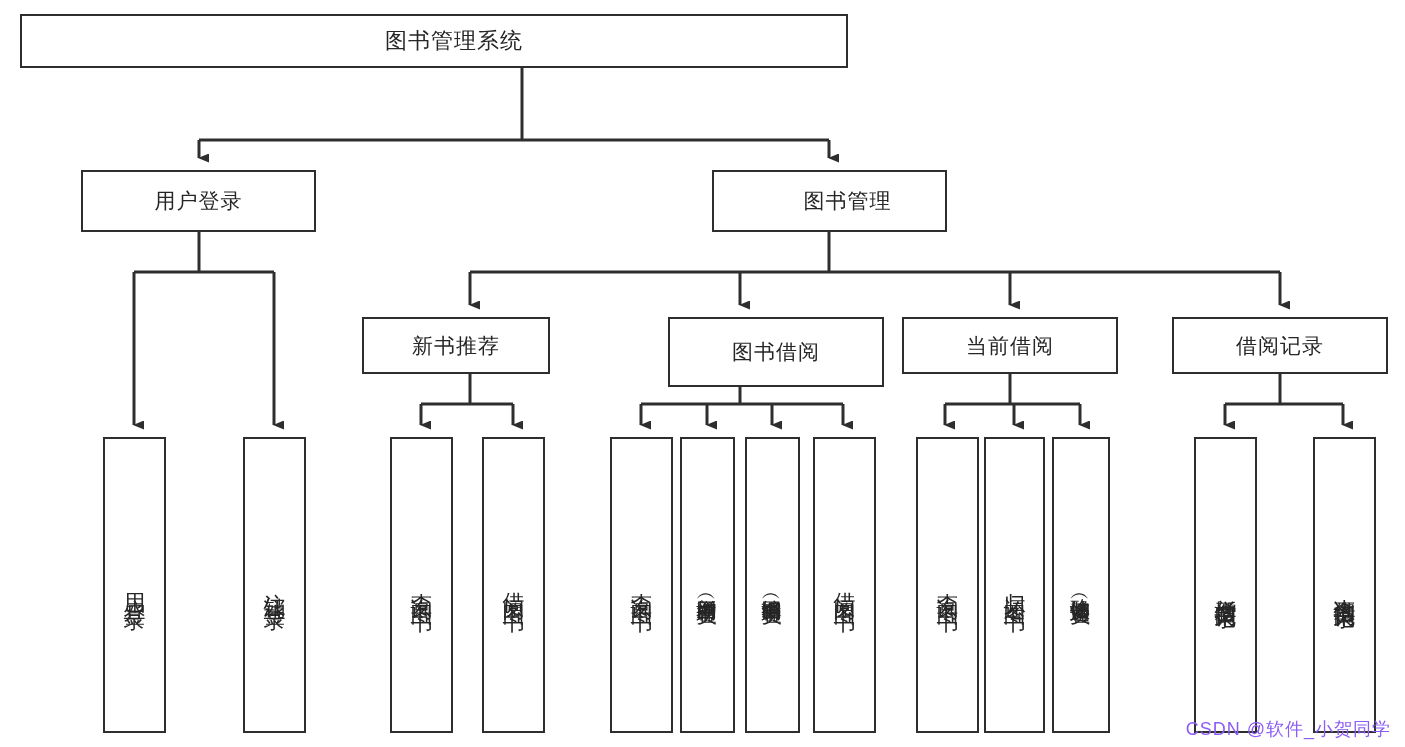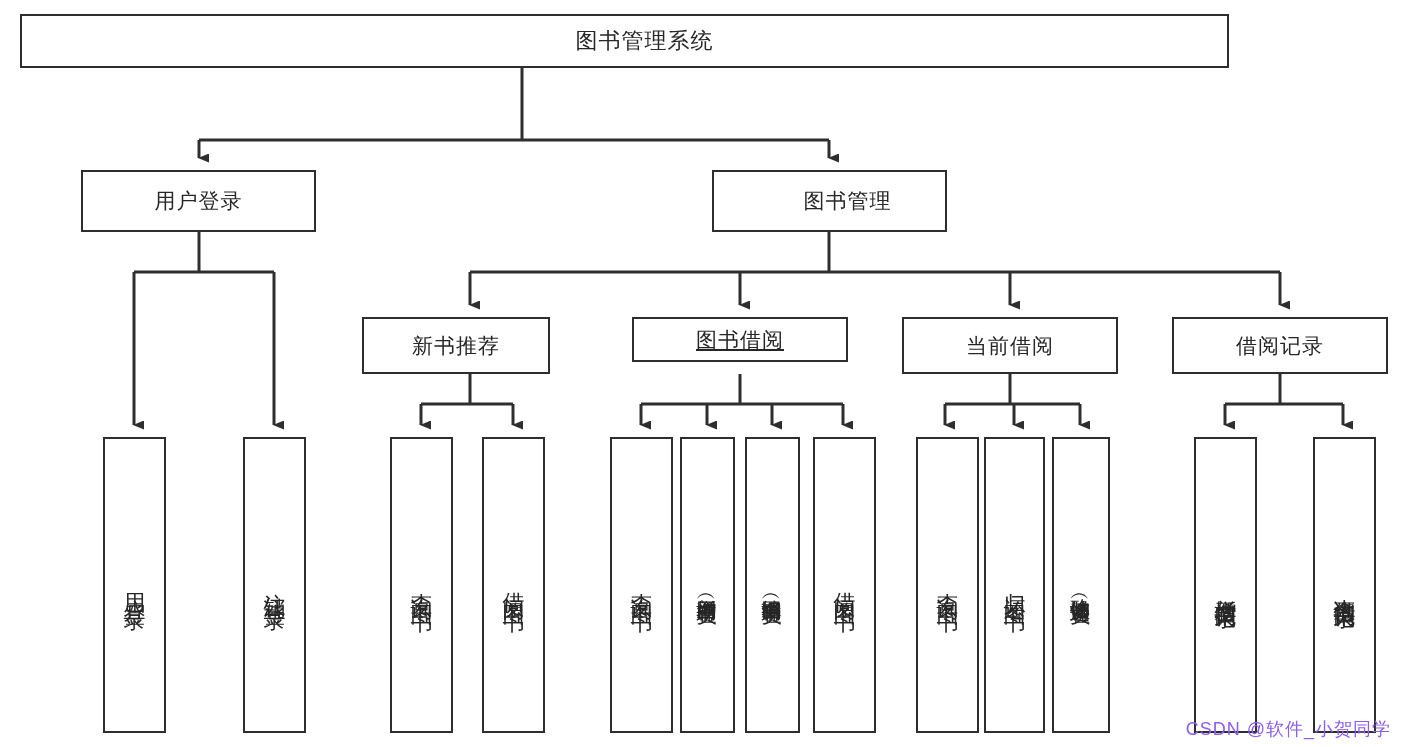--- a/index.html
+++ b/index.html
@@ -116,35 +116,35 @@
       <path d="M1014,404 L1014,425" marker-end="url(#arrow)"></path>
       <path d="M1080,404 L1080,425" marker-end="url(#arrow)"></path>
 
       <path d="M1280,374 L1280,404"></path>
       <path d="M1225,404 L1343,404"></path>
       <path d="M1225,404 L1225,425" marker-end="url(#arrow)"></path>
       <path d="M1343,404 L1343,425" marker-end="url(#arrow)"></path>
     </g>
   </svg>
 
-  <div class="node horiz root" style="left:20px; top:14px; width:1209px; height:54px;padding-left:40px;">
+  <div class="node horiz root" style="left:20px; top:14px; width:828px; height:54px;padding-left:40px;">
     <span>图书管理系统</span>
   </div>
 
   <div class="node horiz" style="left:81px; top:170px; width:235px; height:62px;">
     <span>用户登录</span>
   </div>
   <div class="node horiz" style="left:712px; top:170px; width:235px; height:62px;padding-left:36px;">
     <span>图书管理</span>
   </div>
 
   <div class="node horiz" style="left:362px; top:317px; width:188px; height:57px;">
     <span>新书推荐</span>
   </div>
-  <div class="node horiz" style="left:632px; top:317px; width:216px; height:45px;text-decoration:underline;">
+  <div class="node horiz" style="left:668px; top:317px; width:216px; height:70px;">
     <span>图书借阅</span>
   </div>
   <div class="node horiz" style="left:902px; top:317px; width:216px; height:57px;">
     <span>当前借阅</span>
   </div>
   <div class="node horiz" style="left:1172px; top:317px; width:216px; height:57px;">
     <span>借阅记录</span>
   </div>
 
   <div class="node vert" style="left:103px; top:437px; width:63px; height:296px;">

